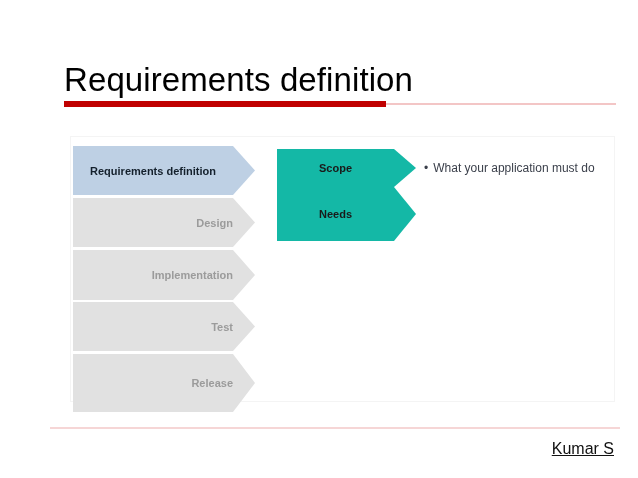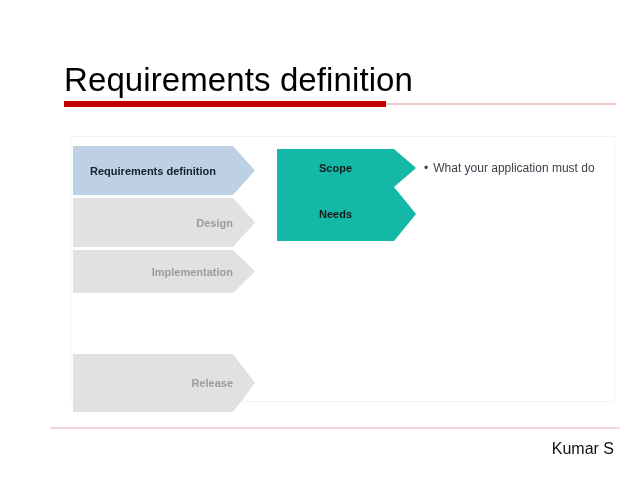--- a/index.html
+++ b/index.html
@@ -139,20 +139,21 @@
     background: #f6d6d6;
   }
   #footer-author {
     position: absolute;
     left: 0;
     top: 440px;
     width: 598px;
     text-align: right;
     font-size: 16px;
     color: #111111;
+    text-decoration: underline;
   }
 </style>
 </head>
 <body>
 
 <div id="slide">
 
   <div id="slide-title">Requirements definition</div>
 
   <div id="title-rule-thin"></div>
@@ -161,24 +162,27 @@
   <div id="content-panel">
 
     <div class="chevron phase active" style="top:9px; height:49px;">
       <span class="chev-label">Requirements definition</span>
     </div>
 
     <div class="chevron phase inactive" style="top:61px; height:49px;">
       <span class="chev-label">Design</span>
     </div>
 
-    <div class="chevron phase inactive" style="top:113px; height:43px;">
+    <div class="chevron phase inactive" style="top:113px; height:50px;">
       <span class="chev-label">Implementation</span>
     </div>
 
+    <div class="chevron phase inactive" style="top:165px; height:49px;">
+      <span class="chev-label">Test</span>
+    </div>
 
     <div class="chevron phase inactive" style="top:217px; height:58px;">
       <span class="chev-label">Release</span>
     </div>
 
     <div class="chevron sub" style="top:12px; height:38px;">
       <span class="chev-label">Scope</span>
     </div>
 
     <div class="chevron sub" style="top:50px; height:54px;">

